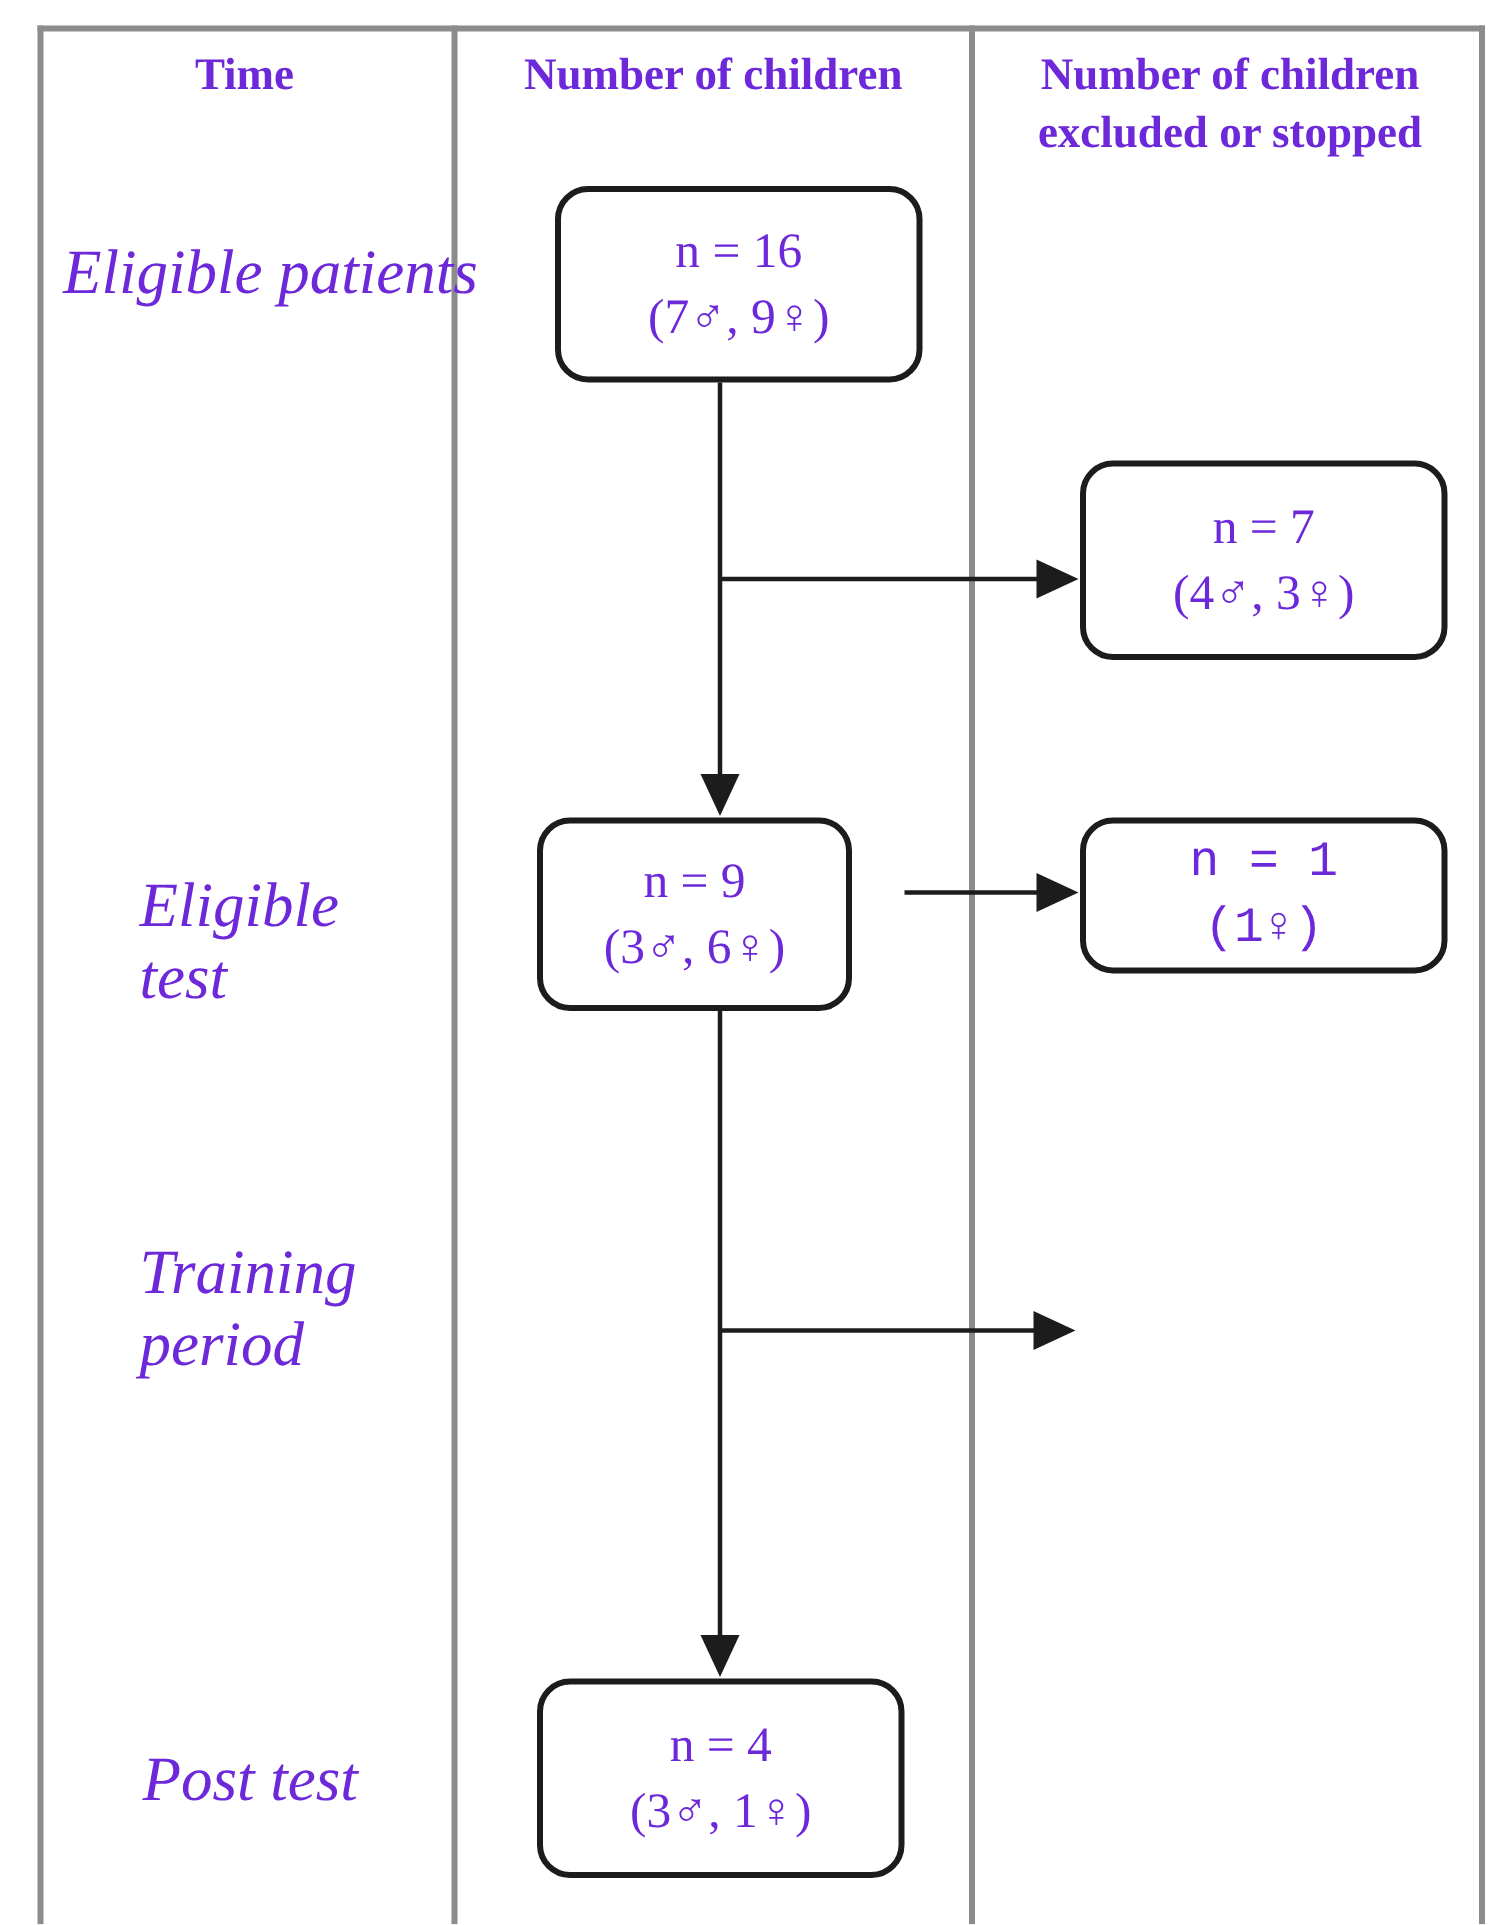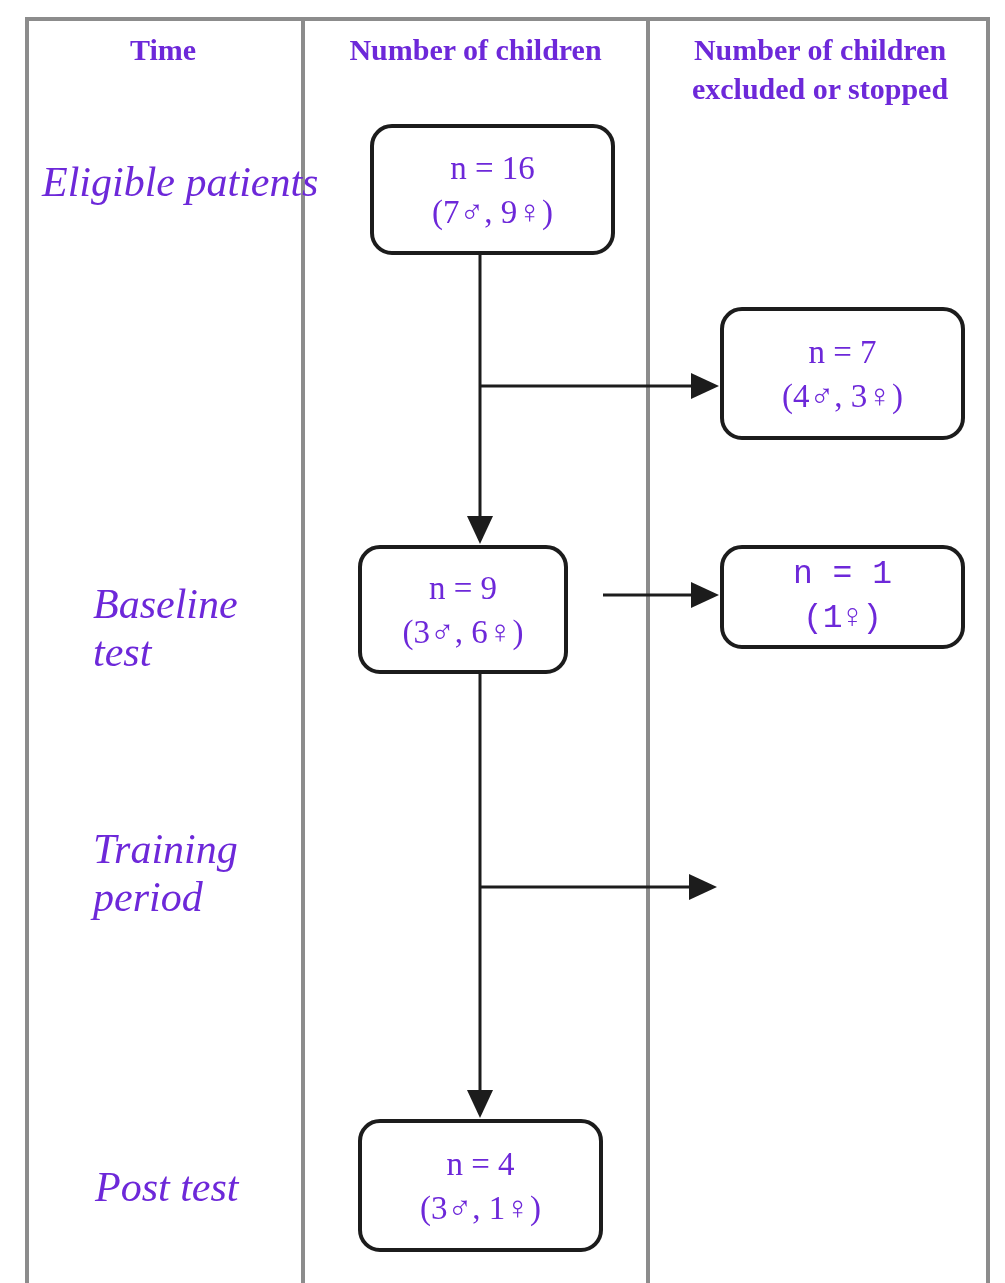--- a/index.html
+++ b/index.html
@@ -85,21 +85,21 @@
   </div>
   <div class="col-header" id="header-excluded">
     <span style="display:block">Number of children</span>
     <span style="display:block">excluded or stopped</span>
   </div>
 
   <div class="row-label" id="label-eligible">
     <span>Eligible patients</span>
   </div>
   <div class="row-label" id="label-baseline">
-    <span style="display:block">Baseline</span>
+    <span style="display:block">Eligible</span>
     <span style="display:block">test</span>
   </div>
   <div class="row-label" id="label-training">
     <span style="display:block">Training</span>
     <span style="display:block">period</span>
   </div>
   <div class="row-label" id="label-post">
     <span>Post test</span>
   </div>
 

